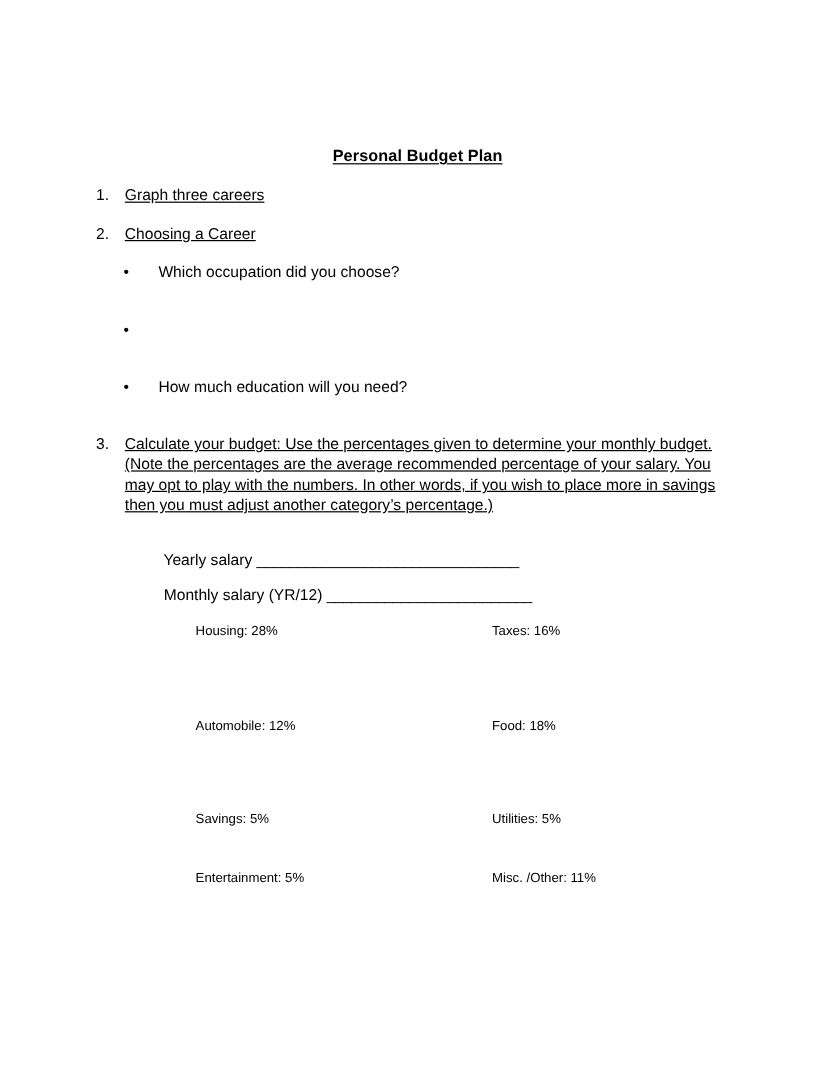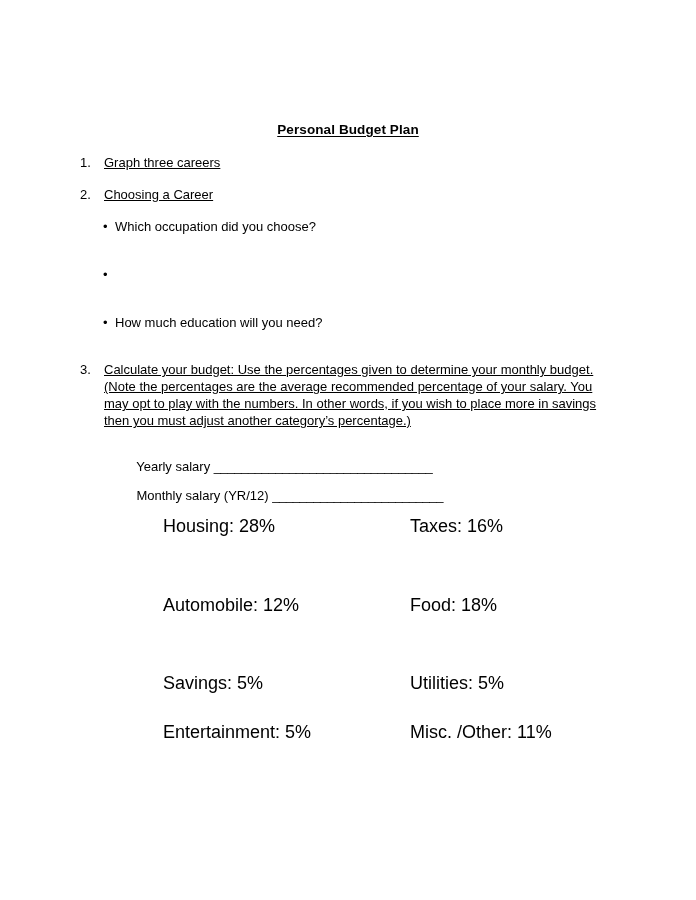--- a/index.html
+++ b/index.html
@@ -68,21 +68,21 @@
   }
   .bullet-item .dot {
     position: absolute;
     left: 0;
     top: 0;
     width: 19px;
     font-size: 13px;
   }
   .bullet-item .body {
     display: block;
-    margin-left: 12px;
+    margin-left: 29px;
   }
   #bullet1 { top: 218px; }
   #bullet2 { top: 266px; }
   #bullet3 { top: 314px; }
 
   
   .fill-line {
     position: absolute;
     left: 122px;
     font-size: 13px;
@@ -91,21 +91,21 @@
   }
   #yearly-salary { top: 441px; }
   #monthly-salary { top: 470px; }
   .blank {
     letter-spacing: -0.4px;
   }
 
   
   .cat {
     position: absolute;
-    font-size: 18px;
+    font-size: 11px;
     line-height: 17px;
     white-space: pre;
   }
   .col-left  { left: 163px; }
   .col-right { left: 410px; }
   .row1 { top: 518px; }
   .row2 { top: 597px; }
   .row3 { top: 675px; }
   .row4 { top: 724px; }
 </style>

